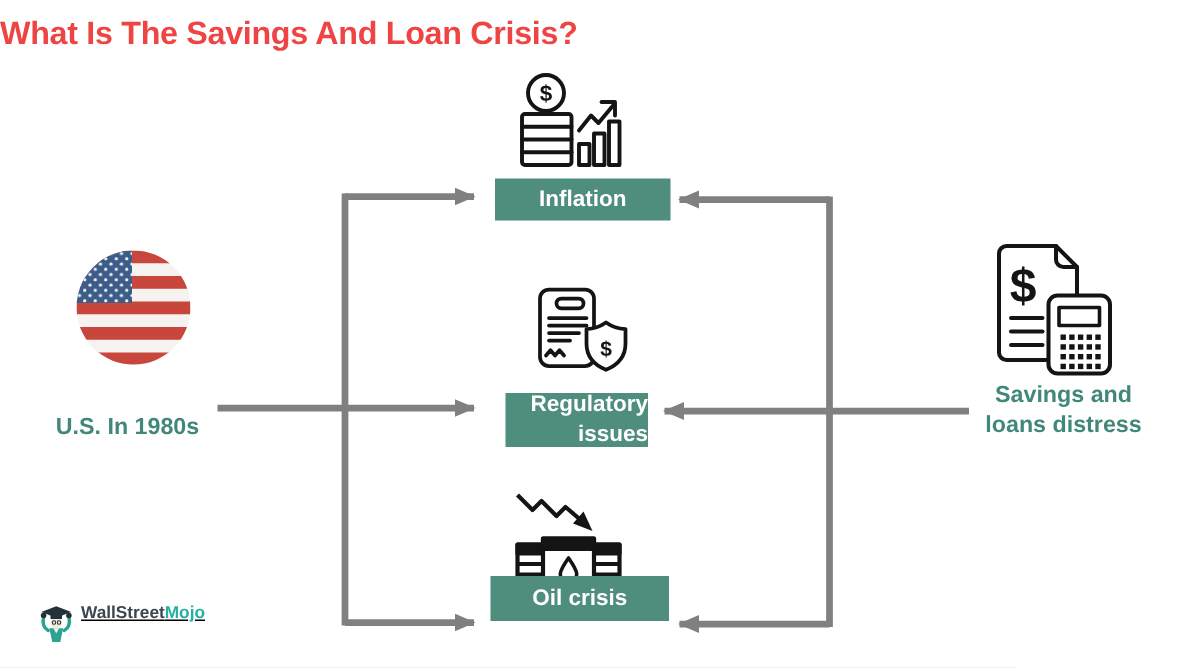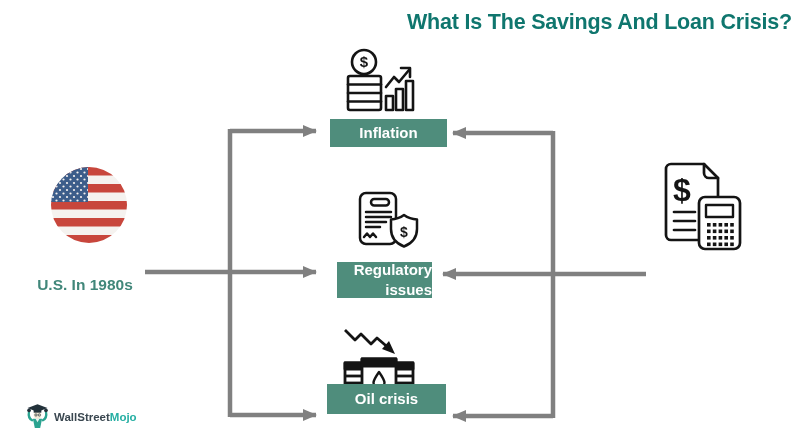--- a/index.html
+++ b/index.html
@@ -1,37 +1,37 @@
 <!DOCTYPE html>
 <html><head>
 <meta charset="utf-8">
 <style>
   html,body{margin:0;padding:0;background:#e9e9e9;}
   #canvas{
     position:relative;width:792px;height:445px;background:#ffffff;
     font-family:"Liberation Sans",sans-serif;overflow:hidden;margin:0 auto;
   }
   .title{
-    position:absolute;top:10px;left:0;width:100%;text-align:right;
-    font-size:21.5px;font-weight:bold;color:#0f766e;letter-spacing:-0.2px;
+    position:absolute;top:10px;left:0;width:100%;text-align:left;
+    font-size:21.5px;font-weight:bold;color:#ef4444;letter-spacing:-0.2px;
   }
   .arrows{position:absolute;left:0;top:0;z-index:1;}
   .icon{position:absolute;z-index:2;}
   .cause-box{
     position:absolute;z-index:3;background:#4F8D7C;color:#fff;
     font-weight:bold;font-size:15px;text-align:right;
     display:flex;align-items:center;justify-content:center;line-height:20px;
   }
   .side-label{
     position:absolute;z-index:3;color:#41877A;font-weight:bold;
     font-size:15.5px;text-align:center;line-height:20px;
   }
   .logo{
     position:absolute;left:26px;top:403px;z-index:3;
-    display:flex;align-items:center;gap:5px;
+    display:flex;gap:5px;text-decoration:underline;
   }
   .logo-text{font-size:11.5px;font-weight:bold;letter-spacing:0;}
   .logo-text .p1{color:#3A4750;}
   .logo-text .p2{color:#26AFA3;}
   svg text{font-family:"Liberation Sans",sans-serif;}
 </style>
 </head>
 <body>
 
 <div id="canvas">
@@ -168,20 +168,21 @@
         <rect x="68.2" y="75" width="3.6" height="3.6"></rect>
       <rect x="45" y="81.5" width="3.6" height="3.6"></rect>
         <rect x="50.8" y="81.5" width="3.6" height="3.6"></rect>
         <rect x="56.6" y="81.5" width="3.6" height="3.6"></rect>
         <rect x="62.4" y="81.5" width="3.6" height="3.6"></rect>
         <rect x="68.2" y="81.5" width="3.6" height="3.6"></rect>
     </g>
     <text x="20" y="40" text-anchor="middle" font-size="32" font-weight="600" fill="#141414">$</text>
   </svg>
 
+  <div class="side-label" style="left:652px;top:254px;width:114px;">Savings and loans distress</div>
 
   <div class="logo">
     <svg width="23" height="27" viewBox="0 0 30 34">
       <path d="M8,22 C4,20 3,15 4,10" stroke="#2AA390" stroke-width="3" fill="none" stroke-linecap="round"></path>
       <path d="M22,22 C26,20 27,15 26,10" stroke="#2AA390" stroke-width="3" fill="none" stroke-linecap="round"></path>
       <circle cx="4" cy="9" r="2.4" fill="#22313A"></circle>
       <circle cx="26" cy="9" r="2.4" fill="#22313A"></circle>
       <path d="M9,20 h12 l-2.5,12 h-7 z" fill="#2AA390"></path>
       <path d="M12.5,20 l2.5,4.5 2.5,-4.5 z" fill="#E8F4F1"></path>
       <circle cx="15" cy="15" r="5" fill="#F2E8D5"></circle>

